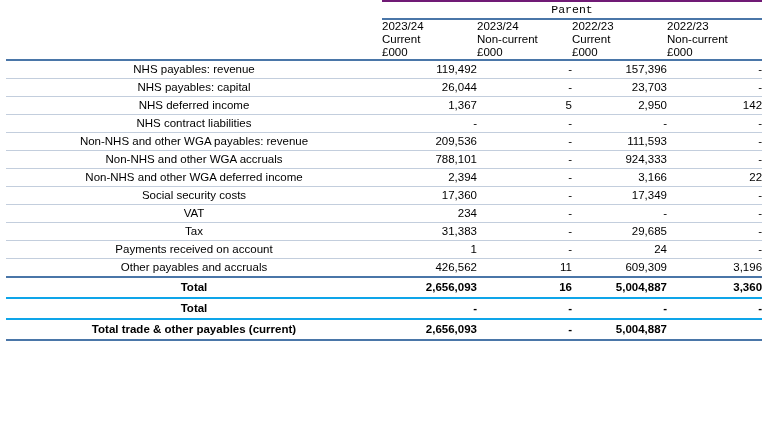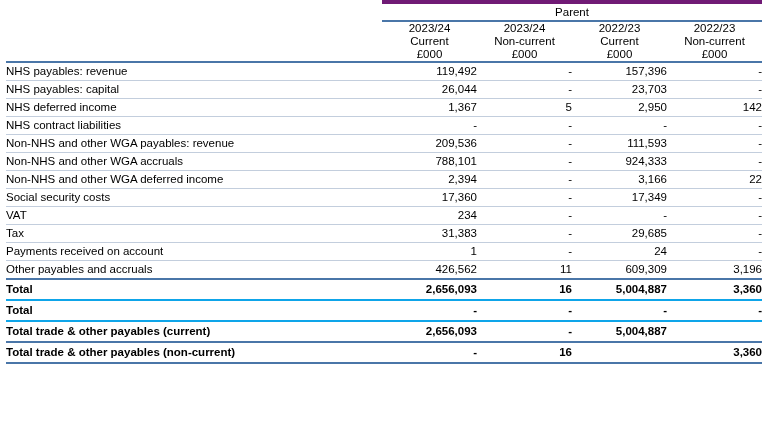--- a/index.html
+++ b/index.html
@@ -38,47 +38,48 @@
     white-space: nowrap;
     overflow: hidden;
   }
 
   
   col.c-label { width: 376px; }
   col.c-num   { width: 95px; }
 
   
   .lbl {
-    text-align: left;
+    text-align: center;
     padding-left: 3px;
     padding-right: 4px;
     height: 17px;
     line-height: 17px;
   }
   .num {
     text-align: right;
     padding-right: 6px;
     height: 17px;
     line-height: 17px;
   }
 
   
   .grp-cell {
     text-align: center;
     font-weight: bold;
     font-size: 11.5px;
     height: 16px;
     line-height: 16px;
     border-bottom: 2px solid #4a76a8;
-    border-top: 4px solid #701a75;
+    border-top: 2px solid #701a75;
+    font-family: Liberation Mono, monospace;
   }
   .grp-spacer { border: 0; }
 
   .hdr {
-    text-align: center;
+    text-align: left;
     padding-right: 6px;
     font-weight: bold;
     font-size: 11.5px;
     line-height: 13px;
     padding-top: 3px;
     padding-bottom: 2px;
     border-bottom: 2px solid #4a76a8;
   }
   .hdr-blank { border-bottom: 2px solid #4a76a8; }
 
@@ -266,23 +267,16 @@
           <td class="num">-</td>
           <td class="num">-</td>
         </tr>
         <tr class="grand grand-first">
           <td class="lbl">Total trade &amp; other payables (current)</td>
           <td class="num">2,656,093</td>
           <td class="num">-</td>
           <td class="num">5,004,887</td>
           <td class="num"></td>
         </tr>
-        <tr class="grand">
-          <td class="lbl">Total trade &amp; other payables (non-current)</td>
-          <td class="num">-</td>
-          <td class="num">16</td>
-          <td class="num"></td>
-          <td class="num">3,360</td>
-        </tr>
       </tbody>
   </table>
 
 </div>
 
 </body></html>

